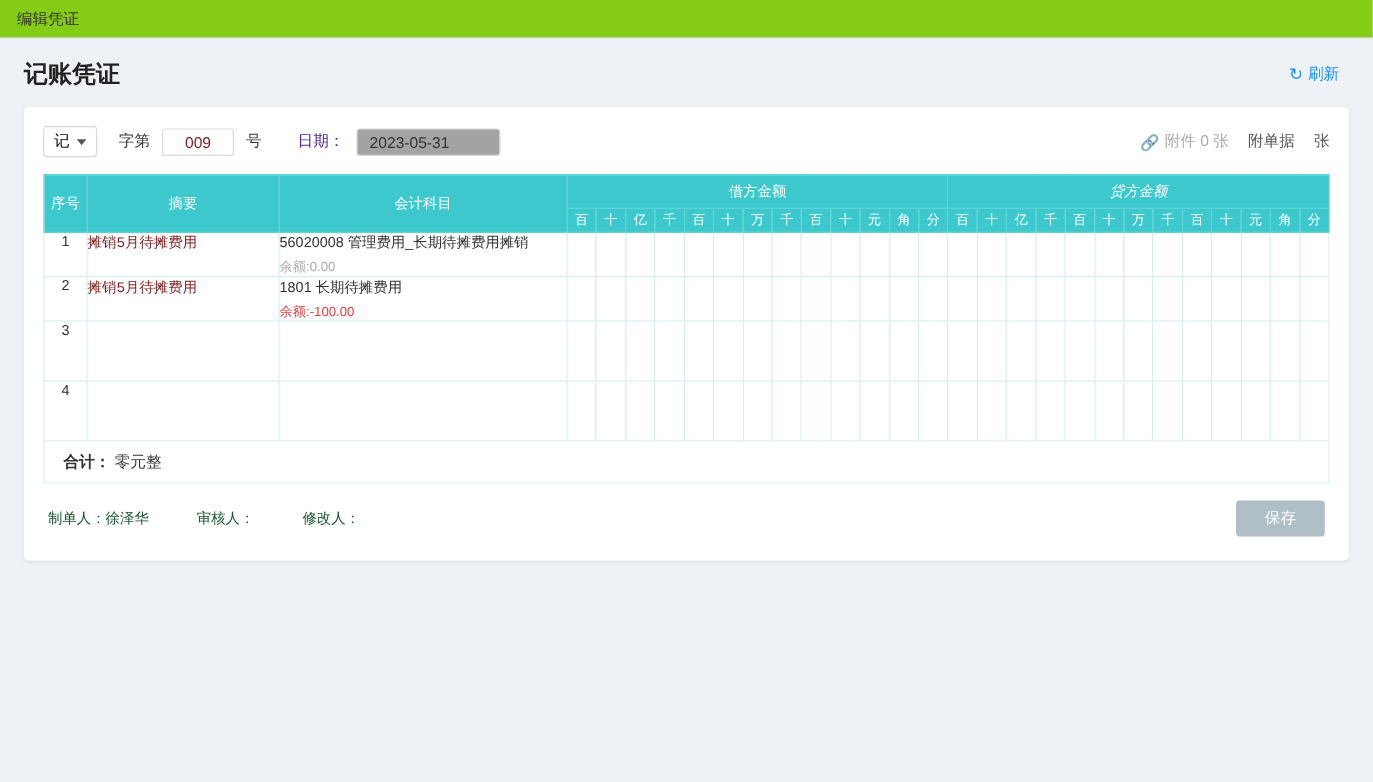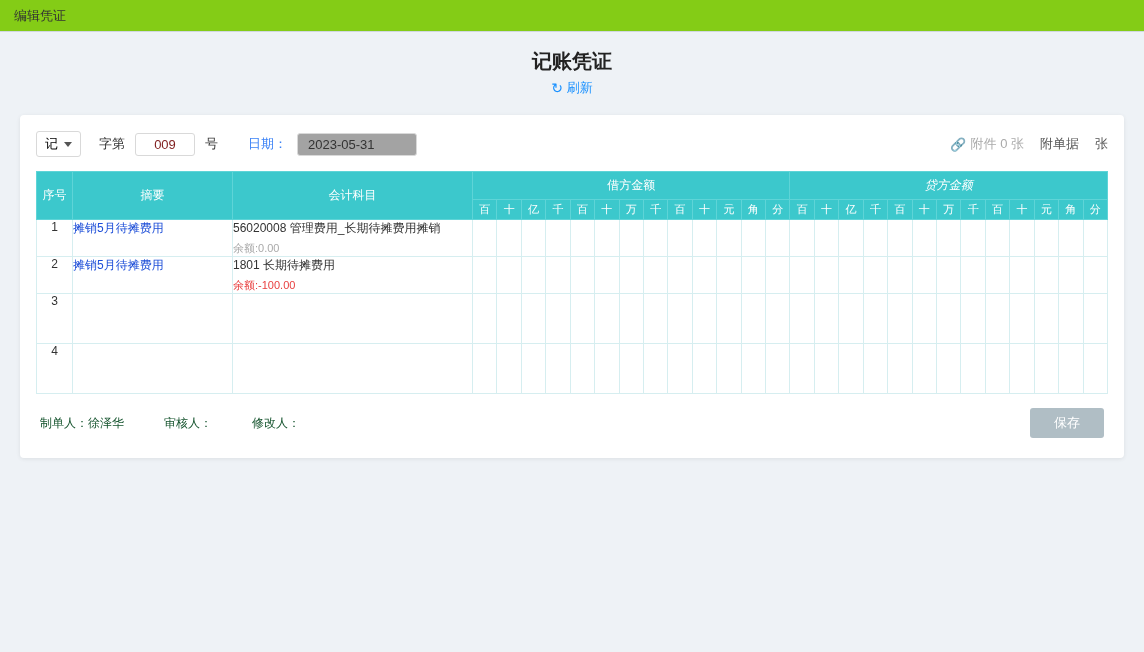--- a/index.html
+++ b/index.html
@@ -25,21 +25,20 @@
       background: #eef2f6;
       width: 1144px;
       height: 620px;
       padding: 16px 20px;
     }
     .page-title-row {
       display: flex;
       justify-content: space-between;
       align-items: center;
       margin-bottom: 14px;
-      flex-direction: column;
     }
     .page-title {
       font-size: 20px;
       font-weight: bold;
       color: #222;
     }
     .refresh-btn {
       display: flex;
       align-items: center;
       gap: 4px;
@@ -94,21 +93,21 @@
       padding: 3px 8px;
       width: 60px;
       font-size: 13px;
       text-align: center;
       color: #7f1d1d;
     }
     .hao-label {
       color: #333;
     }
     .date-label {
-      color: #3b82f6;
+      color: #4c1d95;
       margin-left: 20px;
     }
     .date-input {
       border: 1px solid #d9d9d9;
       border-radius: 3px;
       padding: 3px 10px;
       width: 120px;
       font-size: 13px;
       color: #333;
       background: #a3a3a3;
@@ -168,23 +167,24 @@
       padding: 2px 1px;
     }
     .cell-seq {
       text-align: center;
       padding: 8px 4px;
       color: #333;
       font-size: 13px;
     }
     .cell-summary {
       padding: 6px 8px;
-      color: #1d4ed8;
+      color: #7f1d1d;
       font-size: 13px;
       vertical-align: top;
+      font-family: Liberation Mono, monospace;
     }
     .cell-account {
       padding: 6px 8px;
       color: #333;
       font-size: 13px;
       vertical-align: top;
     }
     .balance-text {
       color: #aaa;
       font-size: 11px;
@@ -486,20 +486,26 @@
             <td class="cell-amount"></td>
             <td class="cell-amount"></td>
             <td class="cell-amount"></td>
             <td class="cell-amount"></td>
             <td class="cell-amount"></td>
             <td class="cell-amount"></td>
           </tr>
         </tbody>
       </table>
 
+      <div class="table-footer">
+        <span class="total-text">
+          <span class="total-label">合计：</span>
+          <span>零元整</span>
+        </span>
+      </div>
     </div>
 
     <div class="bottom-info">
       <span class="info-item">制单人：徐泽华</span>
       <span class="info-item">审核人：</span>
       <span class="info-item">修改人：</span>
       <button class="save-btn">
         <span>保存</span>
       </button>
     </div>

